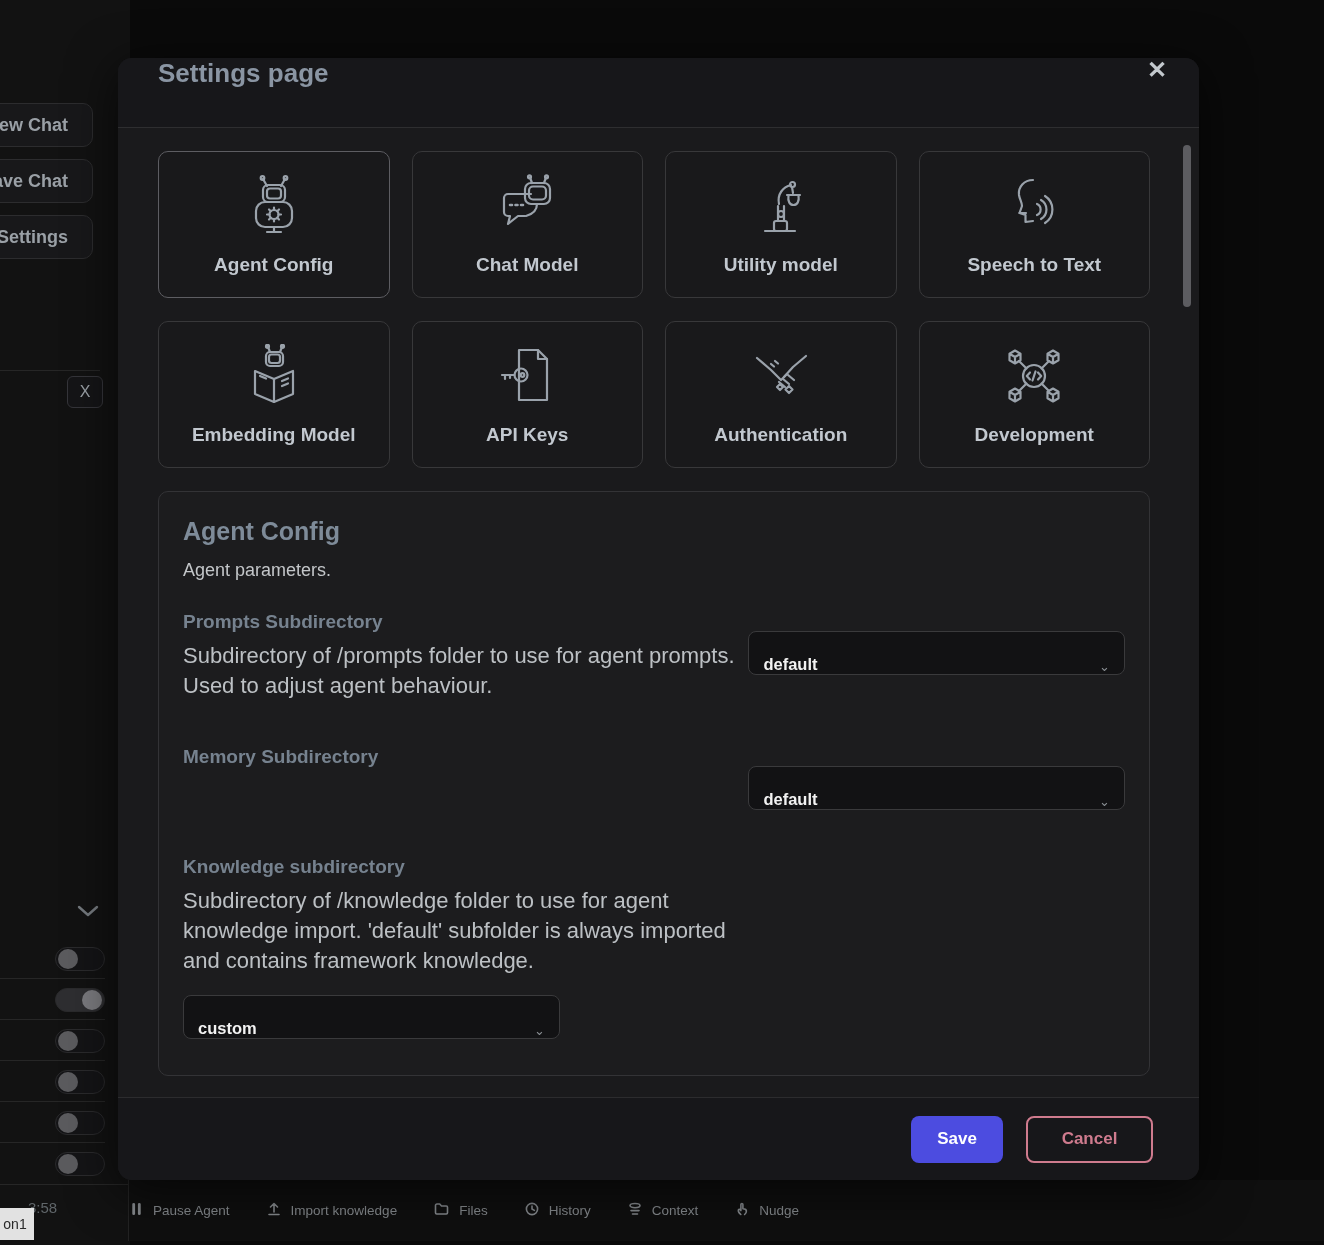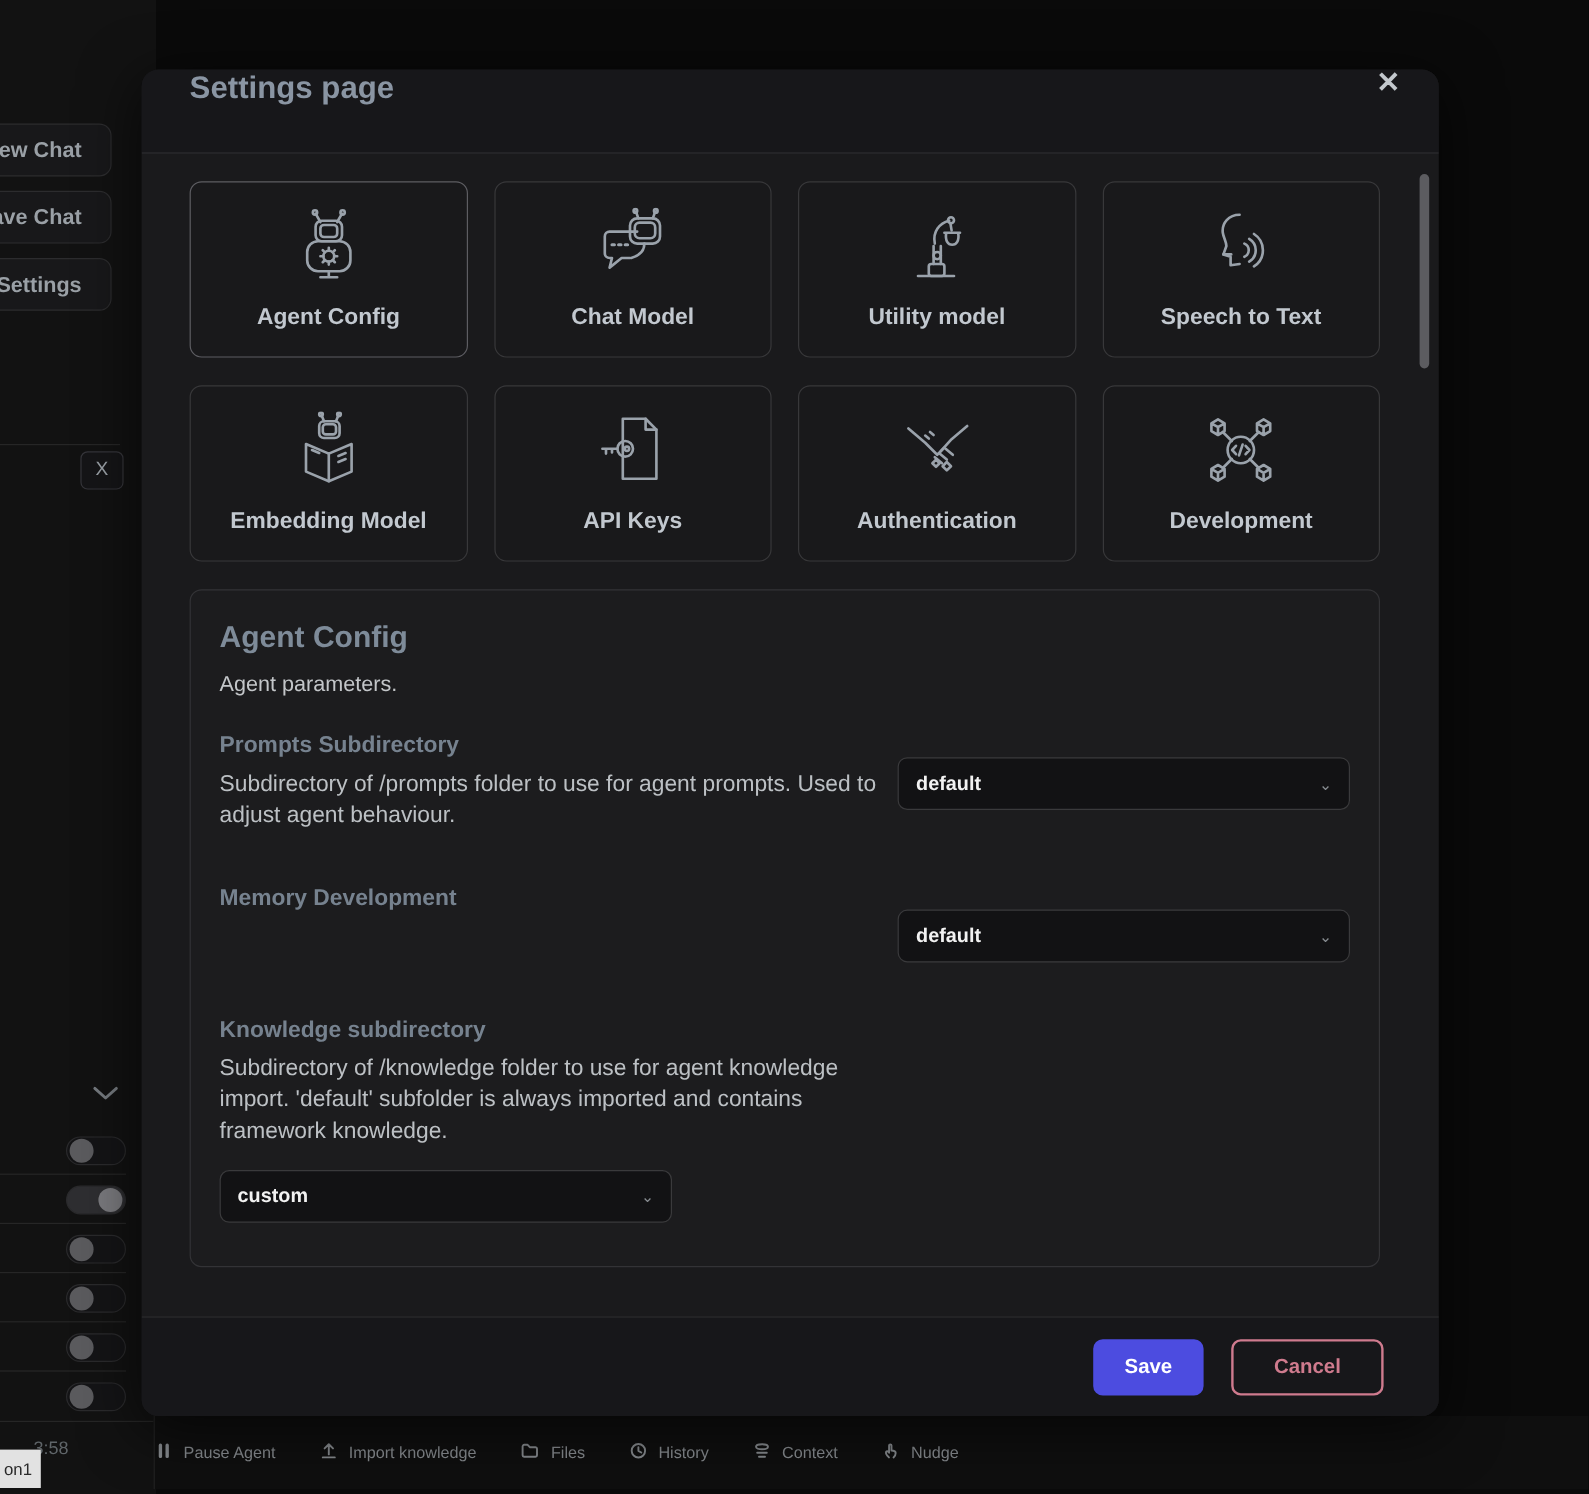--- a/index.html
+++ b/index.html
@@ -63,24 +63,24 @@
   .nav-card .card-label { color:#c2c8cf; font-weight:bold; font-size:19px; }
 
   .section { margin-top:23px; background:#1c1c1e; border:1px solid #333336; border-radius:10px;
     padding:25px 24px 30px 24px; }
   .section-title { color:#7e8b99; font-size:25px; font-weight:bold; margin-bottom:14px; }
   .section-desc { color:#c3c6c9; font-size:18px; margin-bottom:30px; }
   .field { display:flex; justify-content:space-between; margin-bottom:46px; }
   .field:last-child { margin-bottom:6px;flex-direction:column; }
   .field-left { width:566px; }
   .field-label { color:#76828f; font-size:19px; font-weight:bold; margin-bottom:8px; }
-  .field-desc { color:#bcc0c4; font-size:19px; line-height:1.35; }
+  .field-desc { color:#bcc0c4; font-size:22px; line-height:1.35; }
   .field-right { width:377px; padding-top:20px; }
   .select { height:44px; background:#121214; border:1px solid #3a3a3c; border-radius:8px;
-    display:flex; align-items:center; padding:0 14px; cursor:pointer; }
+    display:flex; align-items:flex-end; padding:0 14px; cursor:pointer; }
   .select .sel-value { color:#f2f2f2; font-size:16.5px; font-weight:bold; }
   .select .sel-chev { margin-left:auto; color:#8a8f94; font-size:13px; }
   .section.partial { padding-bottom:0; }
 
   .modal-footer { position:absolute; left:0; right:0; bottom:0; height:83px; background:#17171a;
     border-top:1px solid #2c2c2e; display:flex; align-items:center; justify-content:flex-end;
     gap:23px; padding-right:46px; }
   .btn-save { width:92px; height:47px; background:#4c4ce0; color:#fff; font-weight:bold;
     font-size:17px; border:none; border-radius:8px; cursor:pointer;
     font-family:"Liberation Sans",sans-serif; }
@@ -357,21 +357,21 @@
           <div class="field-right">
             <div class="select">
               <span class="sel-value">default</span>
               <span class="sel-chev">⌄</span>
             </div>
           </div>
         </div>
 
         <div class="field">
           <div class="field-left">
-            <div class="field-label">Memory Development</div>
+            <div class="field-label">Memory Subdirectory</div>
           </div>
           <div class="field-right">
             <div class="select">
               <span class="sel-value">default</span>
               <span class="sel-chev">⌄</span>
             </div>
           </div>
         </div>
 
         <div class="field">

